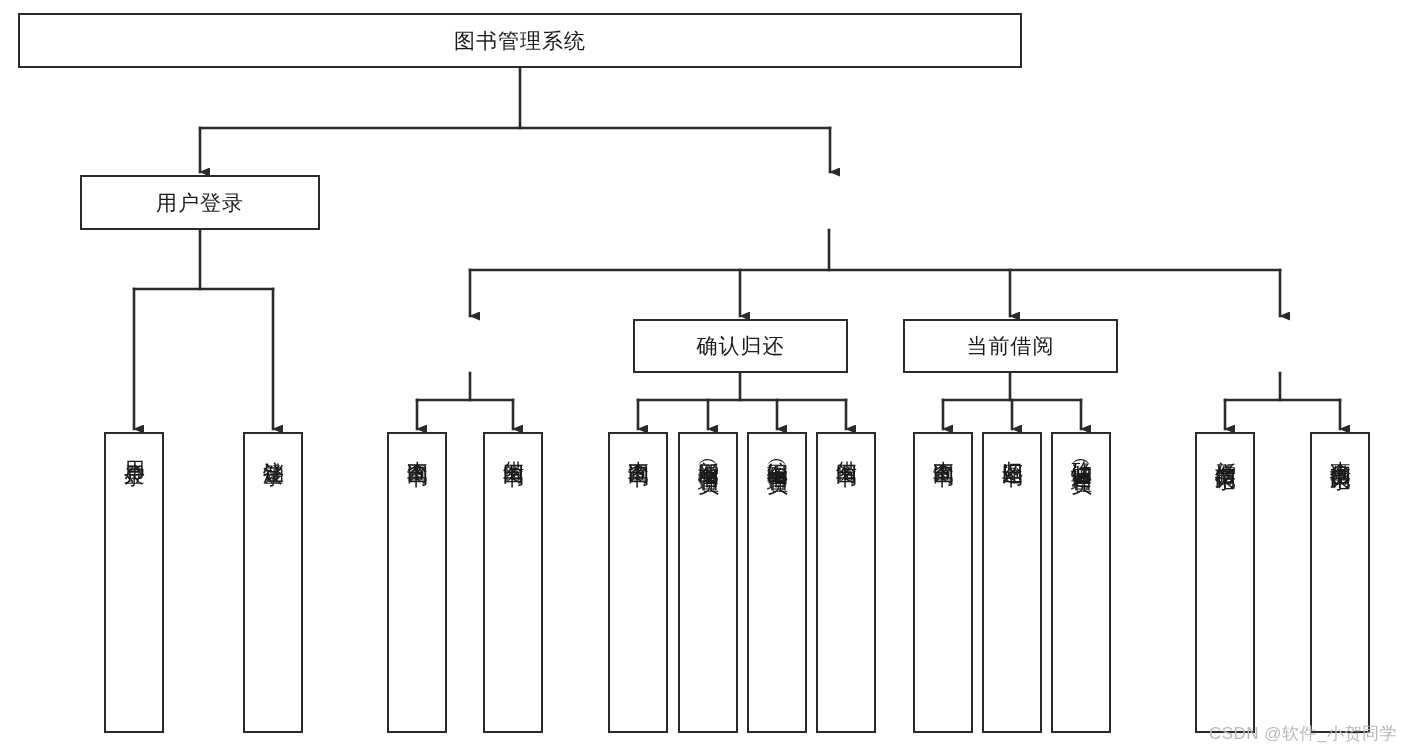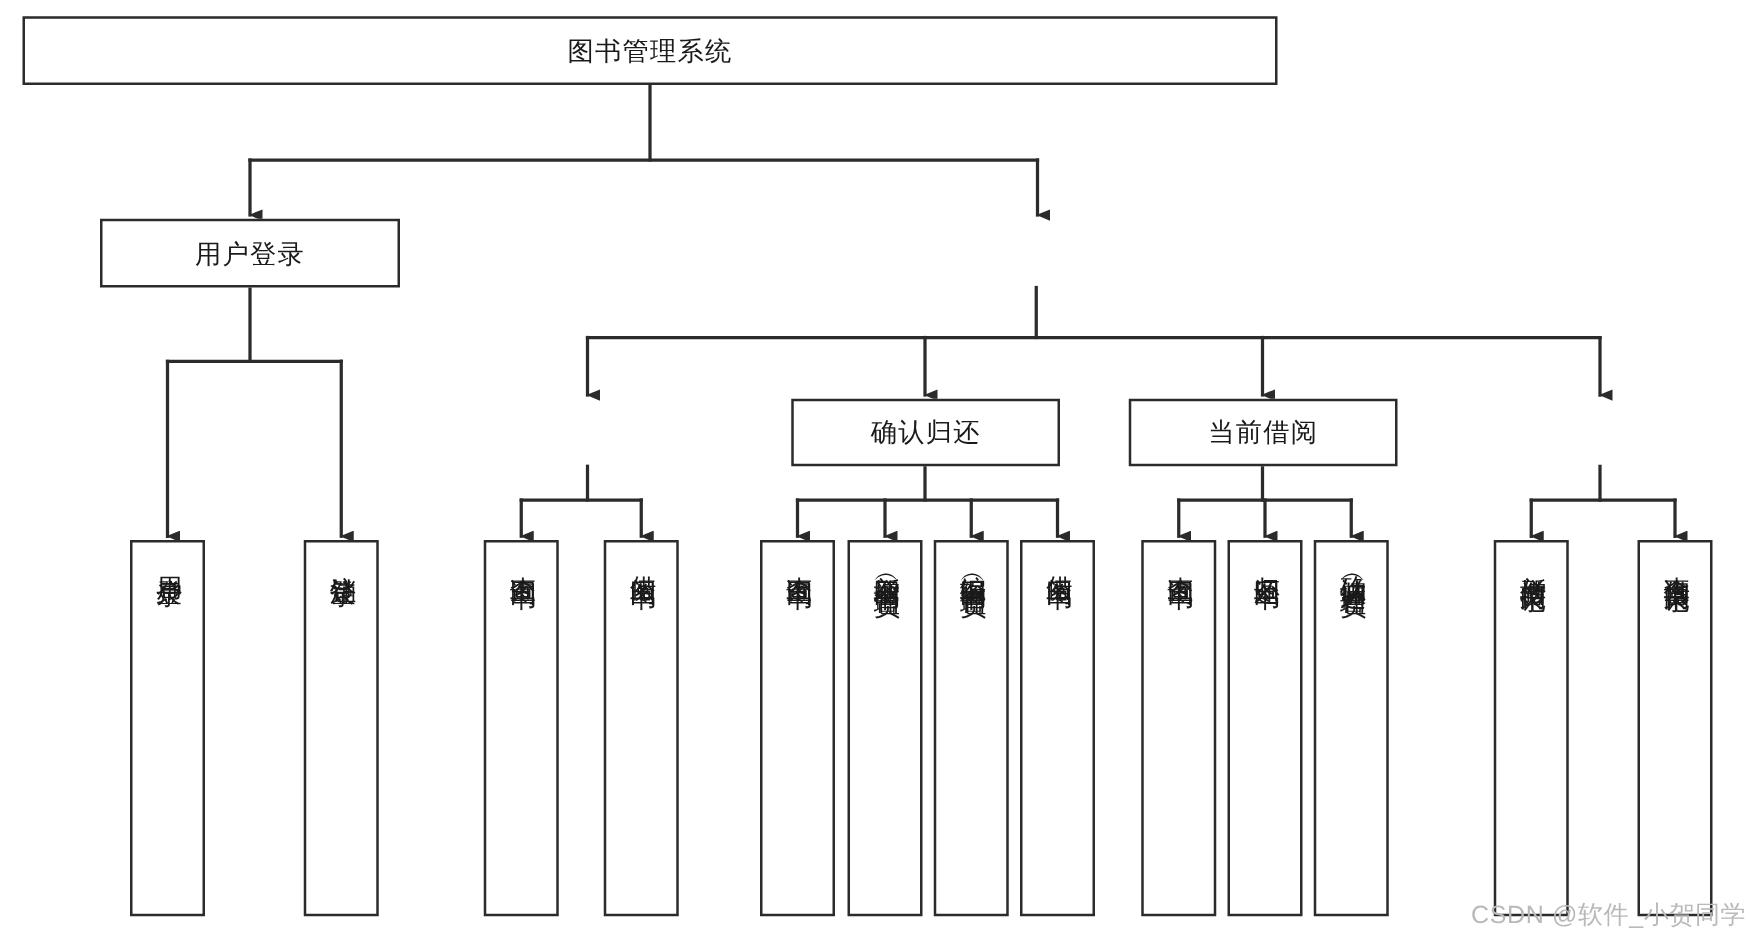--- a/index.html
+++ b/index.html
@@ -50,21 +50,21 @@
     font-size: 21px;
     line-height: 1.28;
     color: #1a1a1a;
     letter-spacing: 2px;
     white-space: nowrap;
   }
   .watermark {
     position: absolute;
     right: 8px;
     bottom: 2px;
-    font-size: 20px;
+    font-size: 17px;
     color: #b9b9b9;
     white-space: nowrap;
     letter-spacing: 0.5px;
   }
 </style>
 </head>
 <body>
 
 <div id="stage">
 

